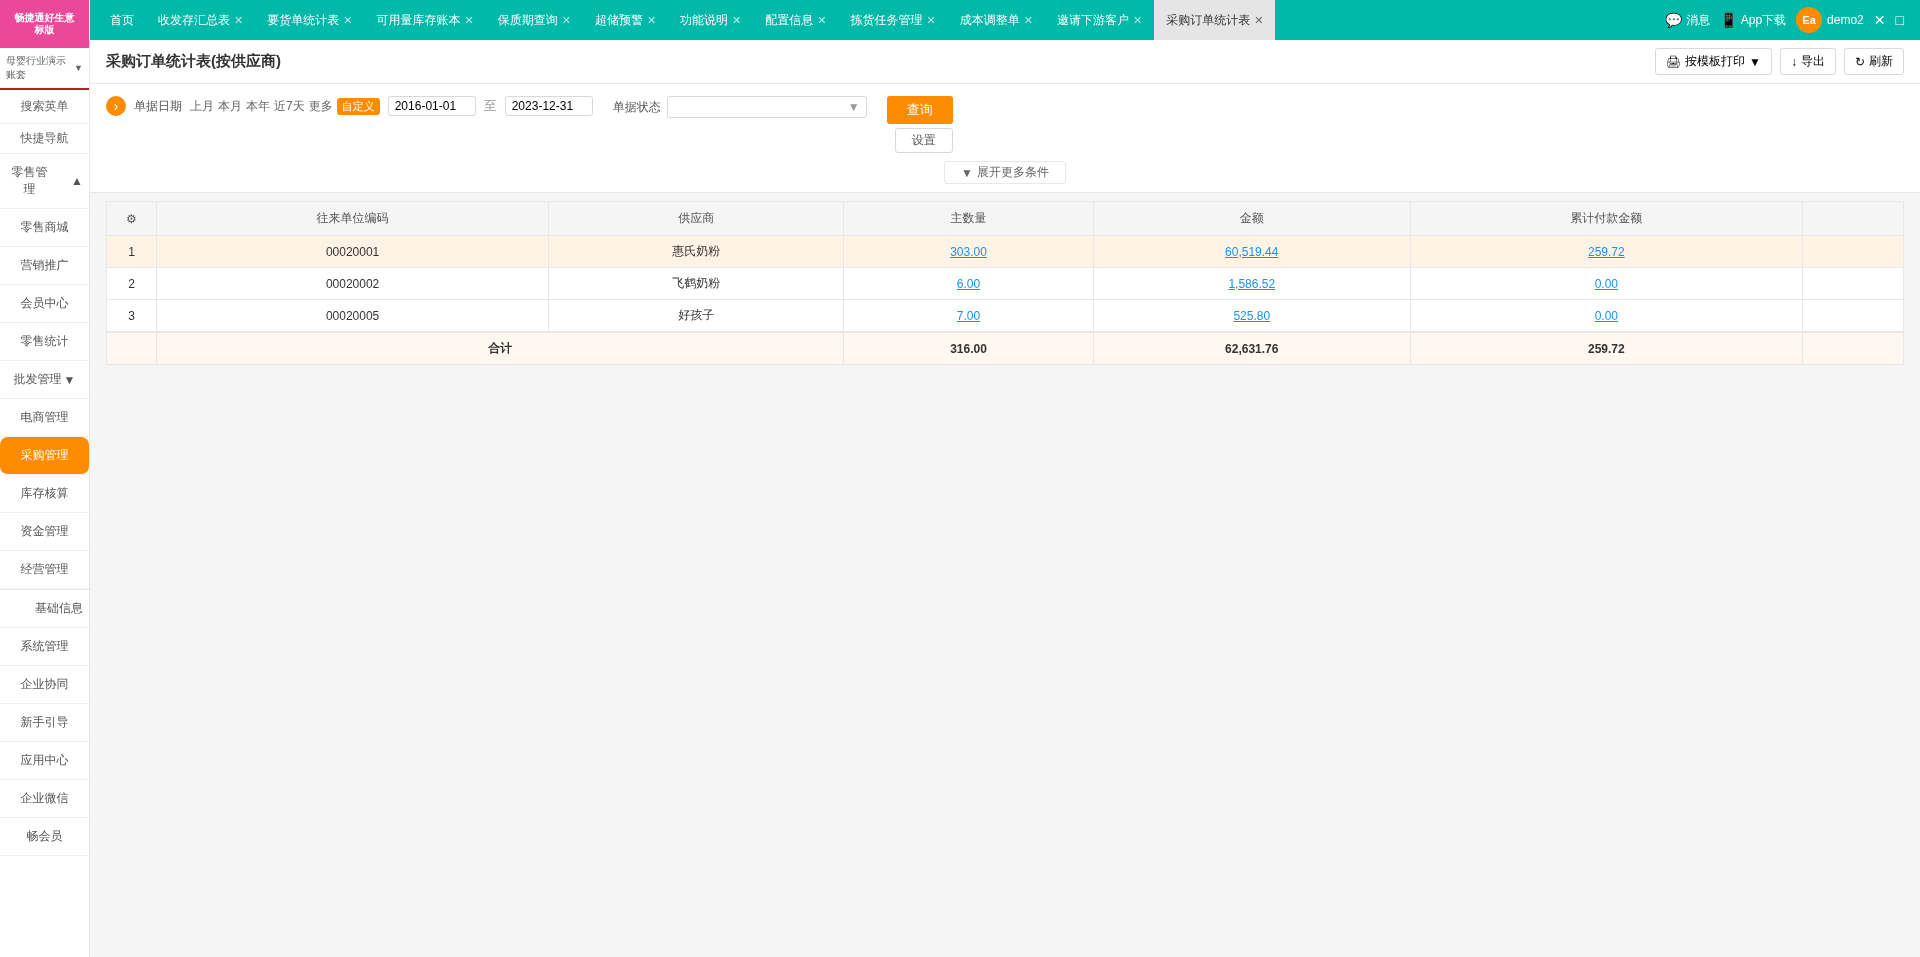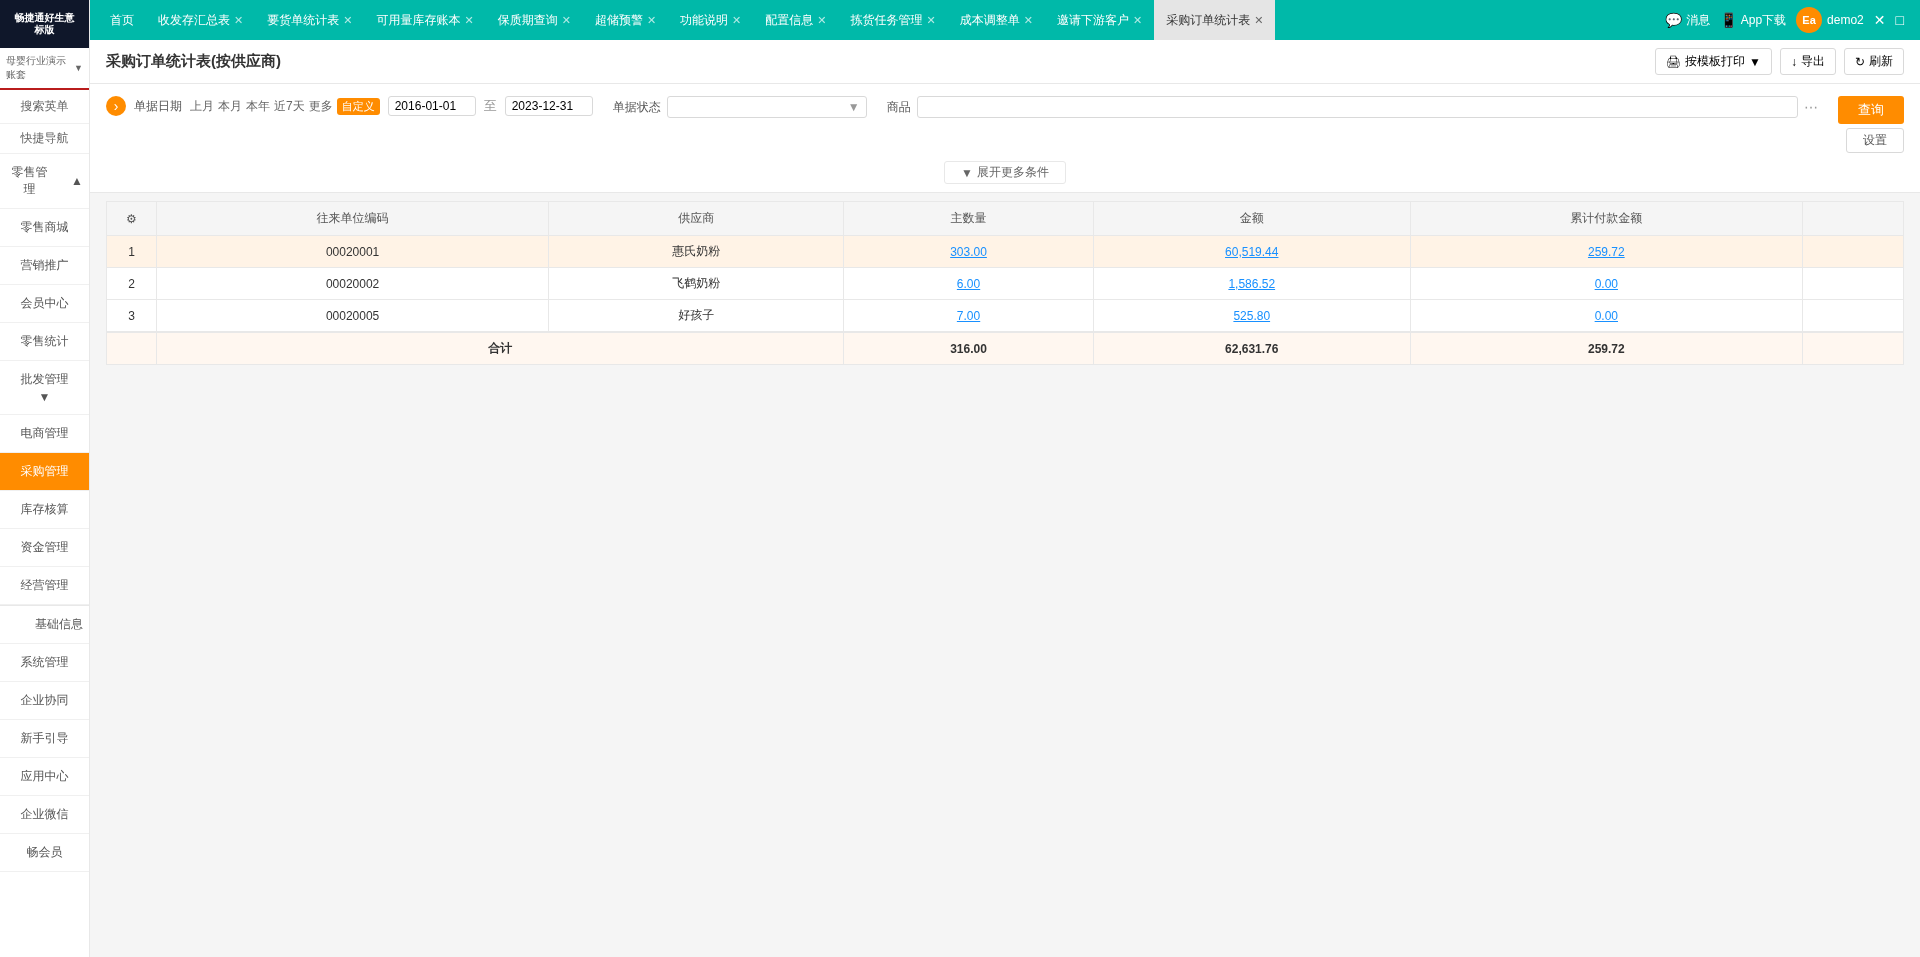--- a/index.html
+++ b/index.html
@@ -1,25 +1,25 @@
 <!DOCTYPE html>
 <html><head>
   <meta charset="utf-8">
   <style>
     * { margin: 0; padding: 0; box-sizing: border-box; }
     body { font-family: 'Microsoft YaHei', Arial, sans-serif; font-size: 13px; background: #f5f5f5; color: #333; width: 1920px; height: 957px; overflow: hidden; display: flex; }
 
     
     .sidebar { width: 90px; background: #fff; border-right: 1px solid #e8e8e8; display: flex; flex-direction: column; flex-shrink: 0; height: 957px; }
-    .sidebar-logo { height: 48px; background: #0f172a; display: flex; align-items: center; justify-content: center; }
+    .sidebar-logo { height: 48px; background: #ec4899; display: flex; align-items: center; justify-content: center; }
     .sidebar-logo-text { color: #fff; font-size: 11px; font-weight: bold; text-align: center; line-height: 1.2; }
     .sidebar-search { padding: 8px 6px; border-bottom: 1px solid #f0f0f0; text-align: center; color: #666; font-size: 12px; cursor: pointer; }
     .sidebar-nav { padding: 6px; border-bottom: 1px solid #f0f0f0; text-align: center; color: #666; font-size: 12px; cursor: pointer; }
     .sidebar-item { padding: 10px 6px; text-align: center; color: #555; font-size: 12px; cursor: pointer; border-bottom: 1px solid #f0f0f0; }
-    .sidebar-item.active { background: #ff8c00; color: #fff; }
+    .sidebar-item.active { background: #ff8c00; color: #fff; border-radius: 8px; }
 
     
     .main { flex: 1; display: flex; flex-direction: column; overflow: hidden; }
     .topbar-tab { padding: 0 12px; height: 40px; display: flex; align-items: center; color: #fff; font-size: 12px; cursor: pointer; white-space: nowrap; position: relative; }
     .topbar-tab.active { background: #e5e5e5; color: #333; }
     .topbar-tab .close-btn { margin-left: 4px; font-size: 11px; opacity: 0.7; }
     table { width: 100%; border-collapse: collapse; margin-top: 8px; }
     thead tr { background: #f5f5f5; }
     th { padding: 8px 12px; text-align: center; font-size: 12px; color: #555; font-weight: normal; border: 1px solid #e8e8e8; }
     td { padding: 7px 12px; text-align: center; font-size: 12px; border: 1px solid #e8e8e8; }
@@ -46,21 +46,21 @@
   <div class="sidebar-search">搜索英单</div>
   <div class="sidebar-nav">快捷导航</div>
   <div class="sidebar-item" style="display:flex;align-items:center;justify-content:center;gap:18px;">
     <span>零售管理</span>
     <span>▲</span>
   </div>
   <div class="sidebar-item">零售商城</div>
   <div class="sidebar-item">营销推广</div>
   <div class="sidebar-item">会员中心</div>
   <div class="sidebar-item">零售统计</div>
-  <div class="sidebar-item" style="display:flex;align-items:center;justify-content:space-between;gap:2px;flex-direction:column;">
+  <div class="sidebar-item" style="display:flex;align-items:center;justify-content:center;gap:2px;">
     <span>批发管理</span>
     <span>▼</span>
   </div>
   <div class="sidebar-item">电商管理</div>
   <div class="sidebar-item active">采购管理</div>
   <div class="sidebar-item">库存核算</div>
   <div class="sidebar-item">资金管理</div>
   <div class="sidebar-item">经营管理</div>
   <div class="sidebar-item" style="border-top:1px solid #e8e8e8;text-align:right;">基础信息</div>
   <div class="sidebar-item">系统管理</div>
@@ -189,25 +189,20 @@
         </div>
 
         <div style="display:flex;align-items:center;gap:6px;">
           <span style="color:#555;font-size:12px;white-space:nowrap;">单据状态</span>
           <div style="border:1px solid #d9d9d9;padding:3px 24px 3px 8px;border-radius:3px;font-size:12px;min-width:200px;background:#fff;color:#555;display:flex;align-items:center;justify-content:space-between;cursor:pointer;position:relative;">
             <span>&nbsp;</span>
             <span style="position:absolute;right:6px;top:50%;transform:translateY(-50%);color:#999;">▼</span>
           </div>
         </div>
 
-        <div style="display:flex;align-items:center;gap:6px;flex:1;">
-          <span style="color:#555;font-size:12px;white-space:nowrap;">商品</span>
-          <input style="border: 1px solid rgb(217, 217, 217); padding: 3px 8px; border-radius: 3px; font-size: 12px; flex: 1 1 0%;">
-          <span style="color:#999;cursor:pointer;font-size:14px;">⋯</span>
-        </div>
 
         <div style="display:flex;flex-direction:column;align-items:flex-end;gap:4px;flex-shrink:0;">
           <button style="background:#ff8c00;color:#fff;border:none;padding:5px 20px;border-radius:3px;cursor:pointer;font-size:13px;">查询</button>
           <button style="background:#fff;border:1px solid #d9d9d9;padding:3px 16px;border-radius:3px;cursor:pointer;font-size:12px;color:#555;">设置</button>
         </div>
       </div>
 
       <div style="display:flex;justify-content:center;margin-top:8px;">
         <button style="color:#666;font-size:12px;cursor:pointer;display:flex;align-items:center;gap:4px;border:1px solid #e8e8e8;padding:2px 16px;border-radius:3px;background:#fff;">
           <span>▼</span>

